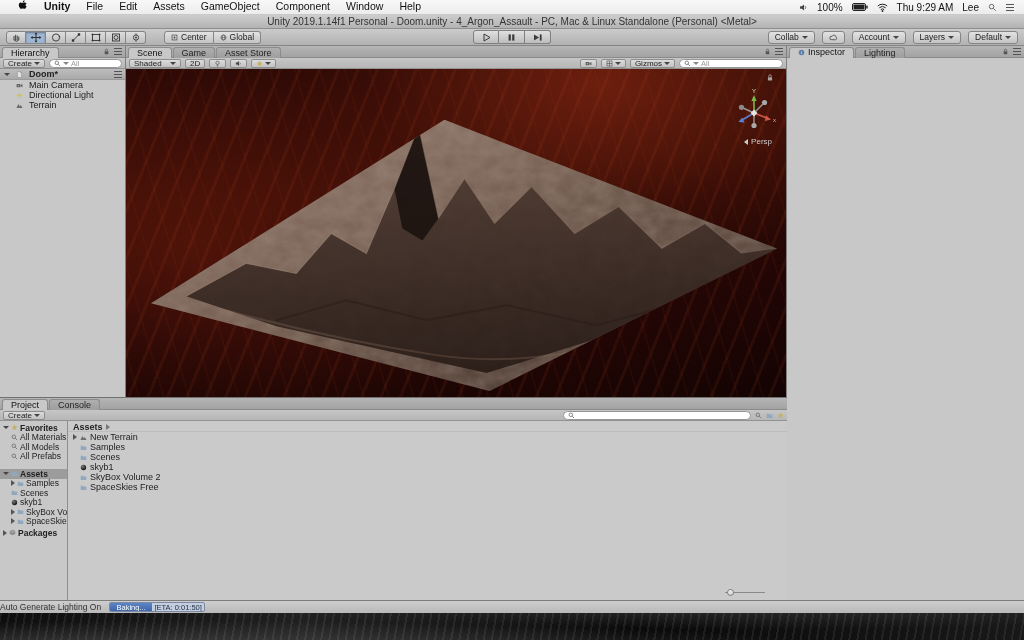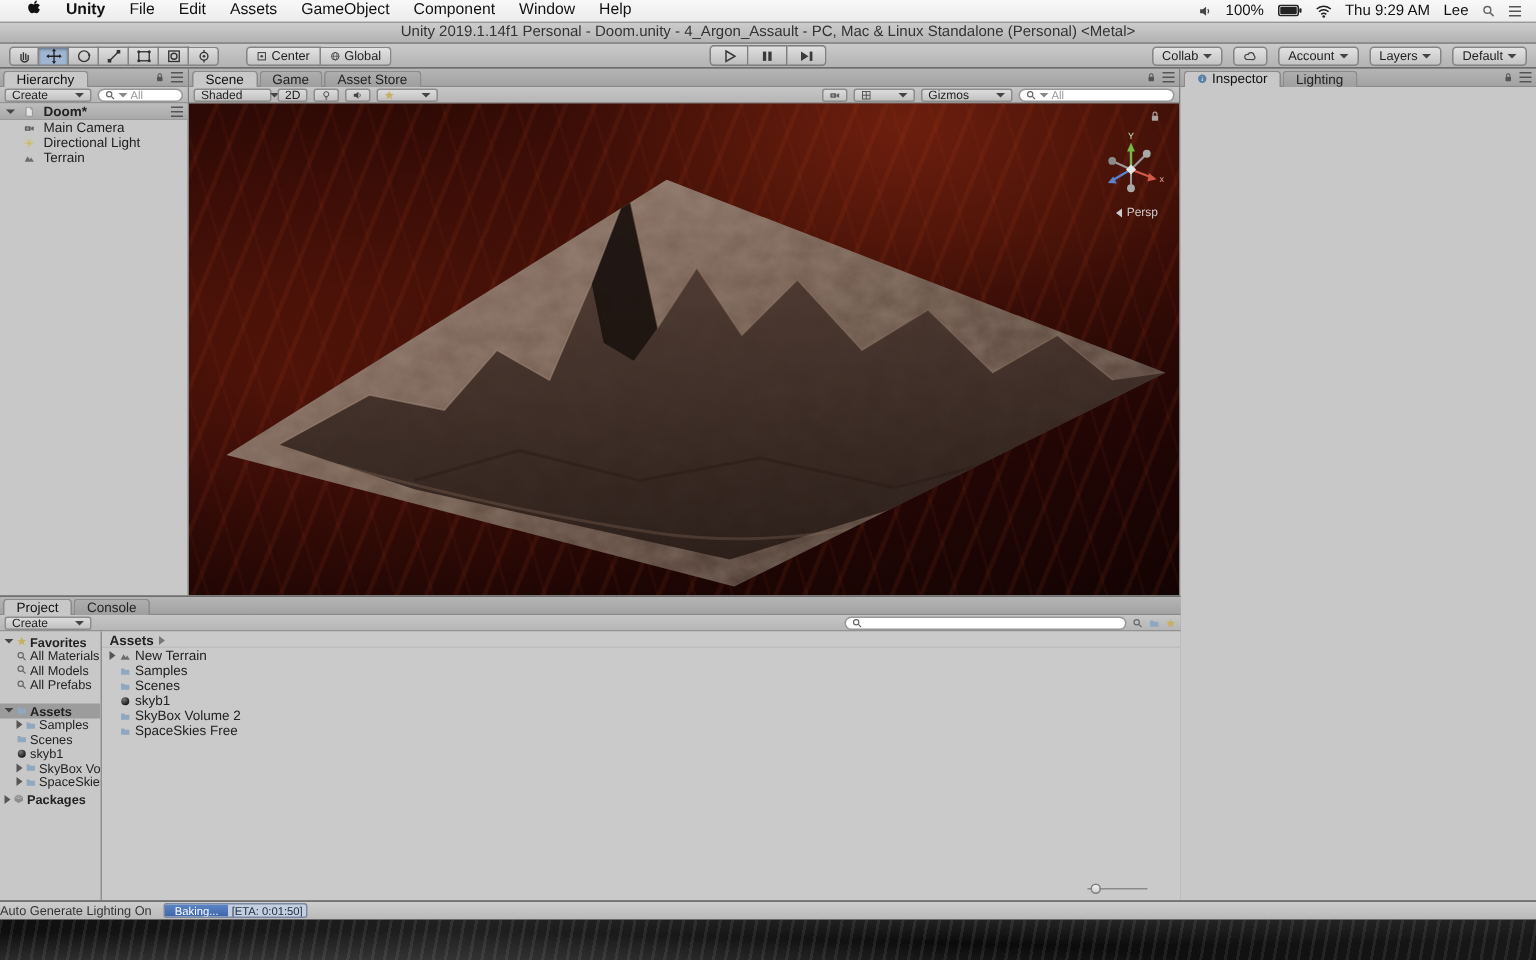--- a/index.html
+++ b/index.html
@@ -54,21 +54,21 @@
     display:flex;align-items:center;padding:1px 2px 0 2px;position:relative}
   .tab{height:11px;line-height:11px;font-size:9px;color:#222;padding:0 8px;margin-right:1px;
     border:1px solid #8b8b8b;border-bottom:none;border-radius:3px 3px 0 0;background:linear-gradient(#aeaeae,#9e9e9e);white-space:nowrap}
   .tab.active{background:#c8c8c8;color:#111}
   .strip-icons{position:absolute;right:3px;top:2px;display:flex;gap:4px;align-items:center}
   .hamburger{width:8px;height:7px;border-top:1px solid #555;border-bottom:1px solid #555;position:relative}
   .hamburger::after{content:"";position:absolute;left:0;right:0;top:2px;border-top:1px solid #555}
 
   .paneltoolbar{height:11px;background:linear-gradient(#c6c6c6,#b6b6b6);border-bottom:1px solid #929292;
     display:flex;align-items:center;padding:0 3px;gap:4px}
-  .minibtn{height:9px;display:flex;align-items:center;gap:18px;padding:0 4px;font-size:8px;color:#222;
+  .minibtn{height:9px;display:flex;align-items:center;gap:2px;padding:0 4px;font-size:8px;color:#222;
     border:1px solid #8d8d8d;border-radius:2px;background:linear-gradient(#dcdcdc,#c2c2c2);white-space:nowrap}
   .searchpill{height:9px;background:#fff;border:1px solid #979797;border-radius:6px;display:flex;align-items:center;
     gap:2px;padding:0 4px;font-size:7.5px;color:#999;flex:1;min-width:0;white-space:nowrap;overflow:hidden}
 
   
   .hrow{height:10px;display:flex;align-items:center;gap:6px;font-size:9px;color:#222;padding-left:4px;white-space:nowrap;overflow:hidden}
   .scene-row{background:linear-gradient(#bdbdbd,#a9a9a9);border-bottom:1px solid #9a9a9a;font-weight:bold;height:11px}
   .scene-row .sp{margin-left:auto;margin-right:3px}
   .indent1{padding-left:16px}
 

